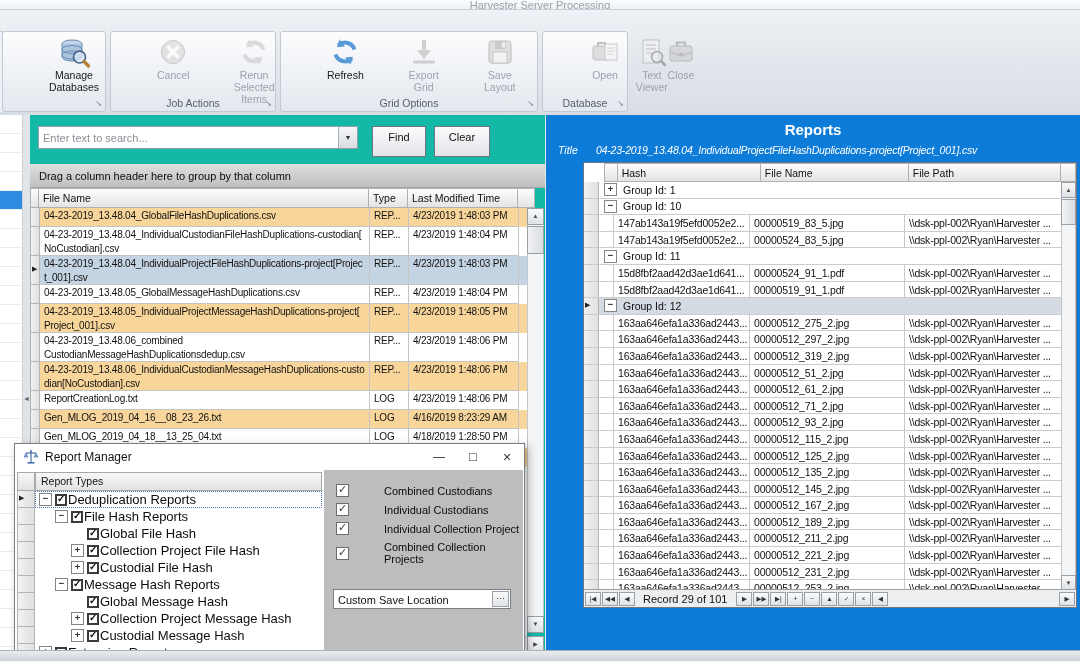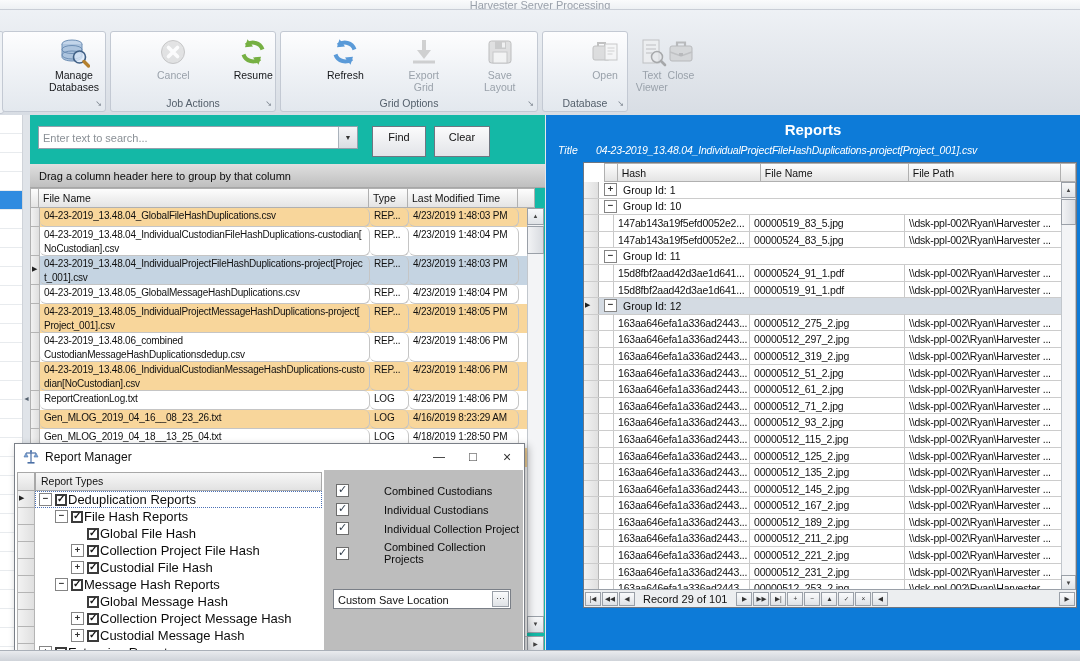--- a/index.html
+++ b/index.html
@@ -53,21 +53,21 @@
   .hcell{background:linear-gradient(#fdfdfd,#e4e4e4);border:1px solid #b0b0b0;border-left:none;
          box-sizing:border-box;line-height:18px;padding-left:4px;font-size:10.5px;color:#111;overflow:hidden;}
   .hcell.first{border-left:1px solid #b0b0b0;}
   .lbody{position:relative;width:497px;height:428px;overflow:hidden;background:#fff;border-left:1px solid #b0b0b0;box-sizing:border-box;}
   .lrow{display:flex;height:19px;overflow:hidden;background:#fff;}
   .lrow.two{height:29px;}
   .lrow.alt{background:#f8d69b;}
   .lrow.sel{background:#c5d4e2;}
   .lrow .cell{border-right:1px solid #c5c5c5;border-bottom:1px solid #c5c5c5;box-sizing:border-box;
               font-size:10px;letter-spacing:-0.2px;line-height:13.5px;padding:1px 0 0 4px;overflow:hidden;
-              white-space:pre-wrap;word-break:break-all;border-radius:6px;}
+              white-space:pre-wrap;word-break:break-all;}
   .lind{width:9px;flex:0 0 9px;background:linear-gradient(90deg,#f2f2f2,#dfdfdf);border-right:1px solid #b4b4b4;
         border-bottom:1px solid #b4b4b4;box-sizing:border-box;position:relative;}
   .lfile{width:330px;flex:0 0 330px;}
   .ltype{width:39px;flex:0 0 39px;}
   .ltime{width:110px;flex:0 0 110px;letter-spacing:-0.3px;}
   .rmark{display:none;position:absolute;left:1px;top:50%;margin-top:-5px;font-size:7px;color:#222;}
   .rmark.show{display:block;}
   
   .sb-btn{position:absolute;background:linear-gradient(#f7f8f9,#dfe2e6);border:1px solid #9aa0a8;
           text-align:center;color:#444;box-sizing:border-box;}
@@ -187,31 +187,20 @@
       <div class="rbtns">
         <div class="rbtn disabled" style="width:42px;">
           <span class="ricon">
             <svg viewBox="0 0 32 32">
                 <circle cx="16" cy="16" r="11.5" fill="#cdd1d6" stroke="#989ea6"></circle>
                 <path d="M11.5 11.5l9 9M20.5 11.5l-9 9" stroke="#fff" stroke-width="3.6" stroke-linecap="round"></path>
               </svg>
           </span>
           <span class="rlabel">Cancel</span>
         </div>
-        <div class="rbtn" style="width:48px;">
-          <span class="ricon">
-            <svg viewBox="0 0 32 32">
-                <path d="M25.5 13.5A10 10 0 0 0 9.2 9.3" fill="none" stroke="#76b043" stroke-width="4"></path>
-                <path d="M10.5 3.2L8 11.2l8-0.6z" fill="#76b043"></path>
-                <path d="M6.5 18.5A10 10 0 0 0 22.8 22.7" fill="none" stroke="#76b043" stroke-width="4"></path>
-                <path d="M21.5 28.8l2.5-8-8 0.6z" fill="#76b043"></path>
-              </svg>
-          </span>
-          <span class="rlabel">Resume</span>
-        </div>
         <div class="rbtn disabled" style="width:74px;">
           <span class="ricon">
             <svg viewBox="0 0 32 32">
                 <path d="M25.5 13.5A10 10 0 0 0 9.2 9.3" fill="none" stroke="#bdc2c8" stroke-width="4"></path>
                 <path d="M10.5 3.2L8 11.2l8-0.6z" fill="#bdc2c8"></path>
                 <path d="M6.5 18.5A10 10 0 0 0 22.8 22.7" fill="none" stroke="#bdc2c8" stroke-width="4"></path>
                 <path d="M21.5 28.8l2.5-8-8 0.6z" fill="#bdc2c8"></path>
               </svg>
           </span>
           <span class="rlabel">Rerun Selected Items</span>

